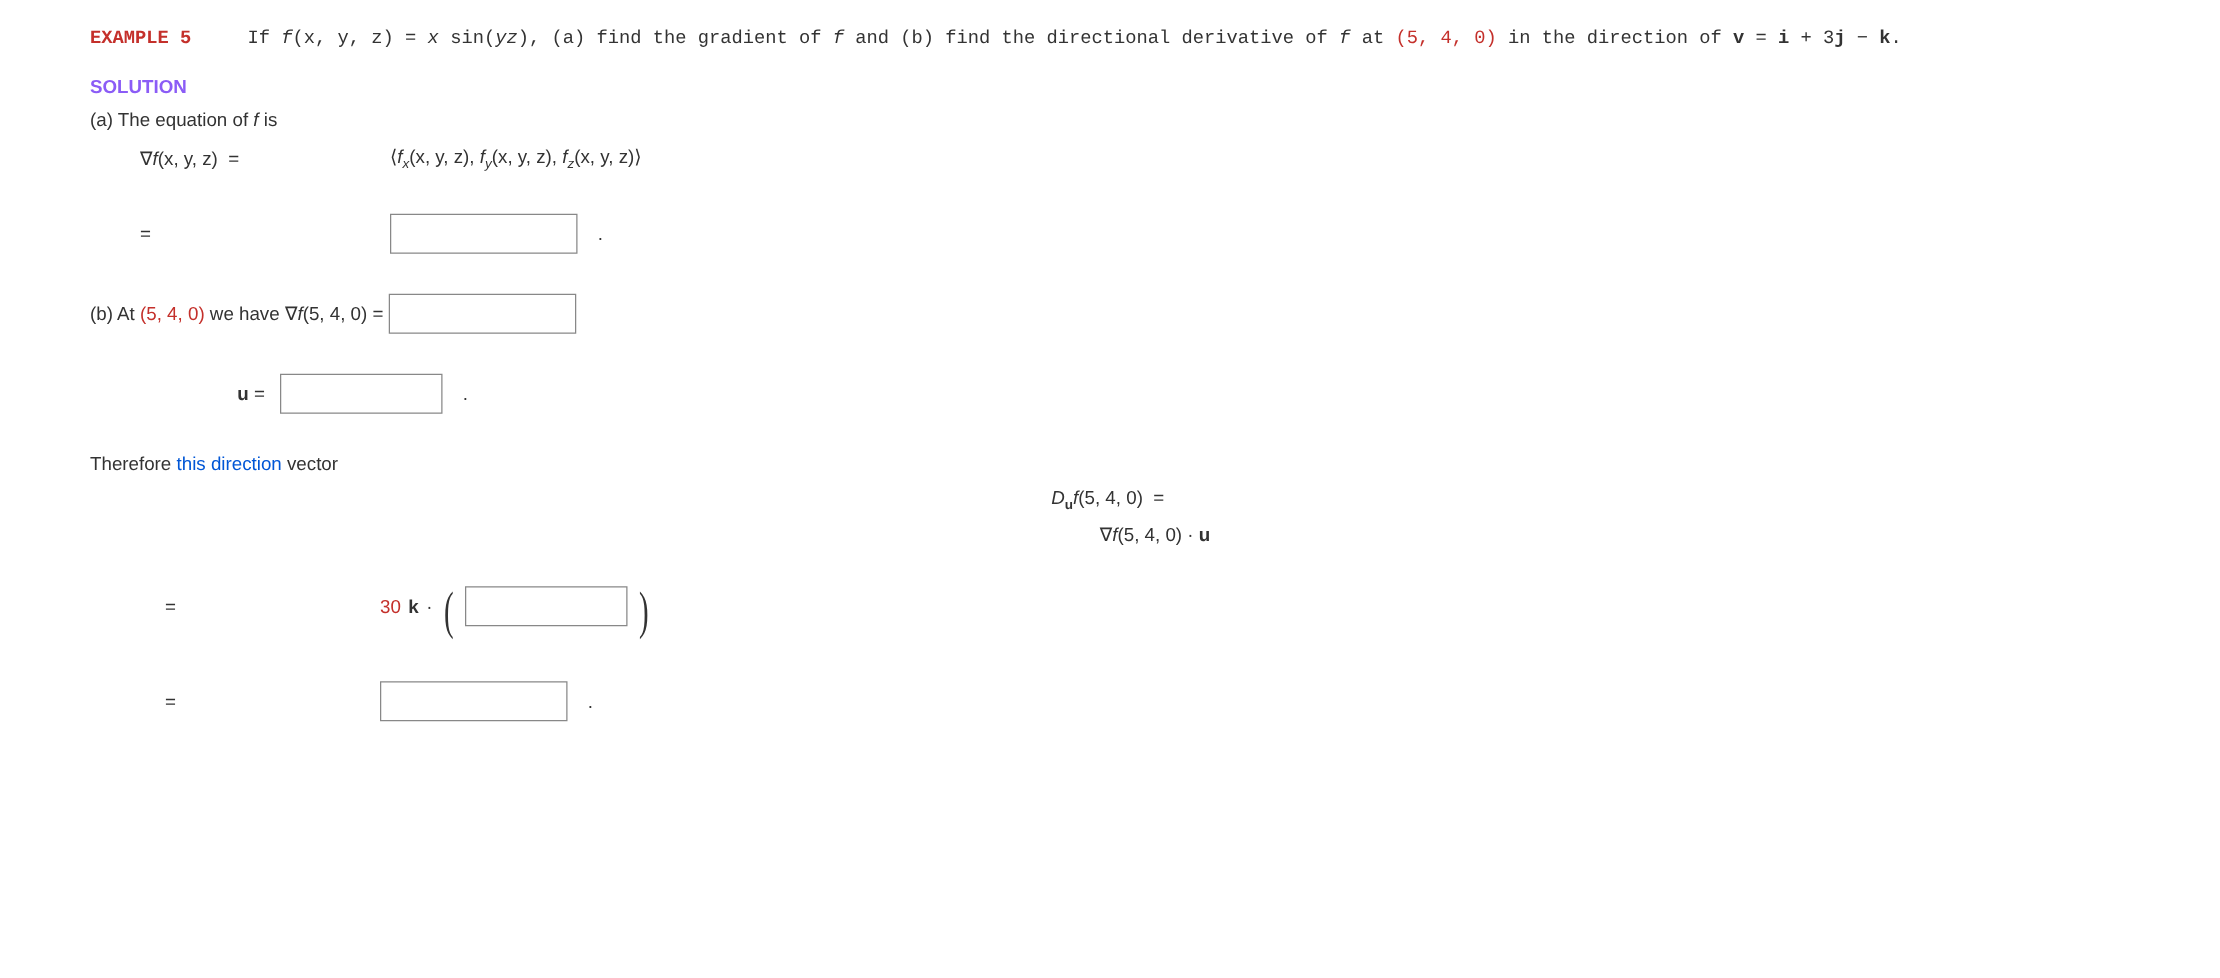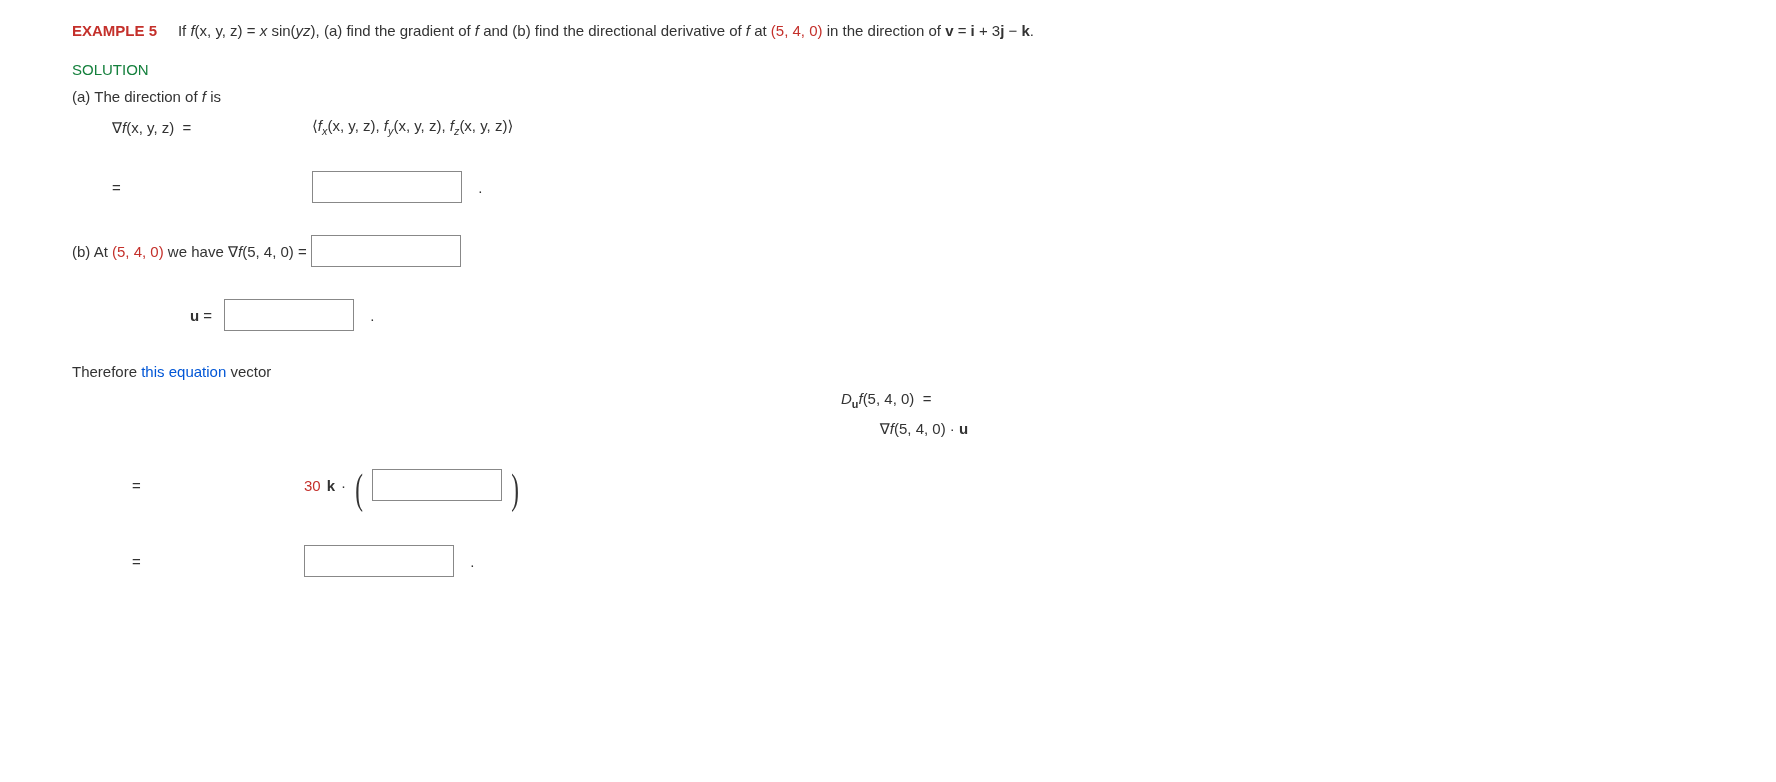--- a/index.html
+++ b/index.html
@@ -6,34 +6,36 @@
     font-family: Verdana, Geneva, sans-serif;
     font-size: 15px;
     color: #333;
     margin: 0;
     padding: 20px 60px 40px 72px;
     line-height: 1.4;
     background: #fff;
   }
   .example-header {
     margin-bottom: 18px;
+    font-family: Liberation Mono, monospace;
   }
   .example-label {
     color: #c4302b;
     font-weight: bold;
   }
   .colored-num {
     color: #c4302b;
   }
   .bold {
     font-weight: bold;
   }
   .solution-label {
-    color: #15803d;
+    color: #8b5cf6;
     margin-bottom: 1px;
+    font-weight: bold;
   }
   .italic {
     font-style: italic;
   }
   .line {
     margin: 6px 0;
   }
   .math-row {
     display: flex;
     align-items: center;
@@ -96,21 +98,21 @@
   <span class="example-label">EXAMPLE 5</span>
   &nbsp;&nbsp;&nbsp;
   <span>
     <span>If </span><span class="italic">f</span><span>(x, y, z)</span><span> = </span><span class="italic">x</span> sin(<span class="italic">yz</span>)<span>, (a) find the gradient of </span><span class="italic">f</span><span> and (b) find the directional derivative of </span><span class="italic">f</span><span> at </span><span class="colored-num">(5, 4, 0)</span><span> in the direction of </span><span class="bold">v</span><span> = </span><span class="bold">i</span><span> + 3</span><span class="bold">j</span><span> − </span><span class="bold">k</span><span>.</span>
   </span>
 </div>
 
 <div class="solution-label">SOLUTION</div>
 
 <div class="line">
-  <span>(a) The direction of </span><span class="italic">f</span><span> is</span>
+  <span>(a) The equation of </span><span class="italic">f</span><span> is</span>
 </div>
 
 <div class="math-row">
   <span class="eqcol">
     <span class="nabla"></span><span class="italic">f</span><span>(x, y, z)</span>
     &nbsp;<span>=</span>
   </span>
   <span>
     <span class="angle-l"></span><span class="italic">f</span><span class="sub">x</span><span>(x, y, z), </span><span class="italic">f</span><span class="sub">y</span><span>(x, y, z), </span><span class="italic">f</span><span class="sub">z</span><span>(x, y, z)</span><span class="angle-r"></span>
   </span>
@@ -131,21 +133,21 @@
 
 <div class="math-row tall" style="margin-left:100px;">
   <span class="eqcol-narrow" style="min-width:40px;">
     <span class="bold">u</span><span> = </span>
   </span>
   <span class="answer-box small"></span>
   &nbsp;<span>.</span>
 </div>
 
 <div class="line">
-  <span>Therefore </span><span class="link">this equation</span><span> vector</span>
+  <span>Therefore </span><span class="link">this direction</span><span> vector</span>
 </div>
 
 <div class="math-row" style="margin-left:60px;flex-direction:column;">
   <span class="eqcol" style="min-width:160px;">
     <span class="italic">D</span><span class="sub" style="font-style:normal;font-weight:bold;">u</span><span class="italic">f</span><span>(5, 4, 0)</span>
     &nbsp;<span>=</span>
   </span>
   <span>
     <span class="nabla"></span><span class="italic">f</span><span>(5, 4, 0) · </span><span class="bold">u</span>
   </span>

